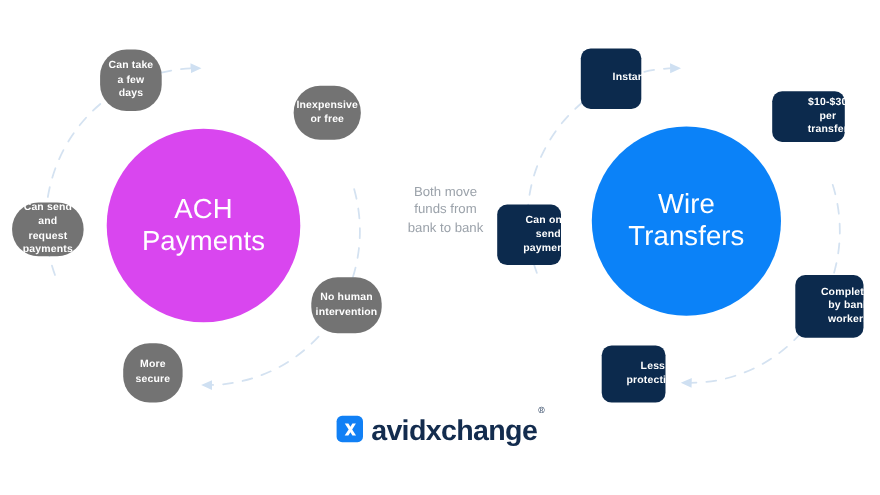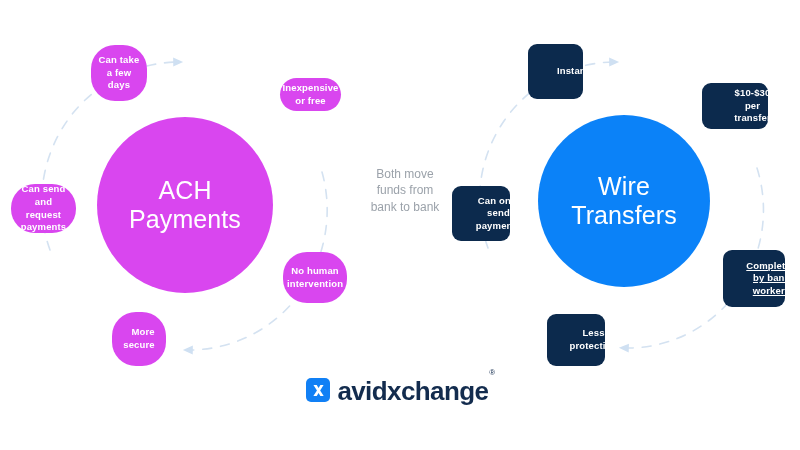--- a/index.html
+++ b/index.html
@@ -74,34 +74,34 @@
     text-align: center;
     color: #ffffff;
     font-size: 9.5px;
     font-weight: bold;
     line-height: 1.33;
     letter-spacing: 0.15px;
     white-space: pre-line;
     box-sizing: border-box;
     padding: 4px 5px;
   }
-  .tag-blue  { background: #d946ef; border-radius: 24px; }
+  .tag-blue  { background: #737373; border-radius: 24px; }
   .tag-navy  { background: #0c2a4d; padding-left: 40px; }
 
   
   #tag-ach-0 { left: 91px;  top: 45px;  width: 56px; height: 56px; }
-  #tag-ach-1 { left: 280px; top: 78px;  width: 61px; height: 33px; }
+  #tag-ach-1 { left: 267px; top: 78px;  width: 61px; height: 49px; }
   #tag-ach-2 { left: 283px; top: 252px; width: 64px; height: 51px; }
-  #tag-ach-3 { left: 112px; top: 312px; width: 54px; height: 54px; text-align: right; }
+  #tag-ach-3 { left: 112px; top: 312px; width: 54px; height: 54px; }
   #tag-ach-4 { left: 11px;  top: 184px; width: 65px; height: 49px; }
 
   
   #tag-wire-0 { left: 528px; top: 44px;  width: 55px; height: 55px; }
   #tag-wire-1 { left: 702px; top: 83px;  width: 66px; height: 46px; }
-  #tag-wire-2 { left: 723px; top: 250px; width: 62px; height: 57px; text-decoration: underline; }
+  #tag-wire-2 { left: 723px; top: 250px; width: 62px; height: 57px; }
   #tag-wire-3 { left: 547px; top: 314px; width: 58px; height: 52px; }
   #tag-wire-4 { left: 452px; top: 186px; width: 58px; height: 55px; }
 
   
   #center-caption {
     position: absolute;
     left: 350px;
     top: 166px;
     width: 110px;
     text-align: center;

